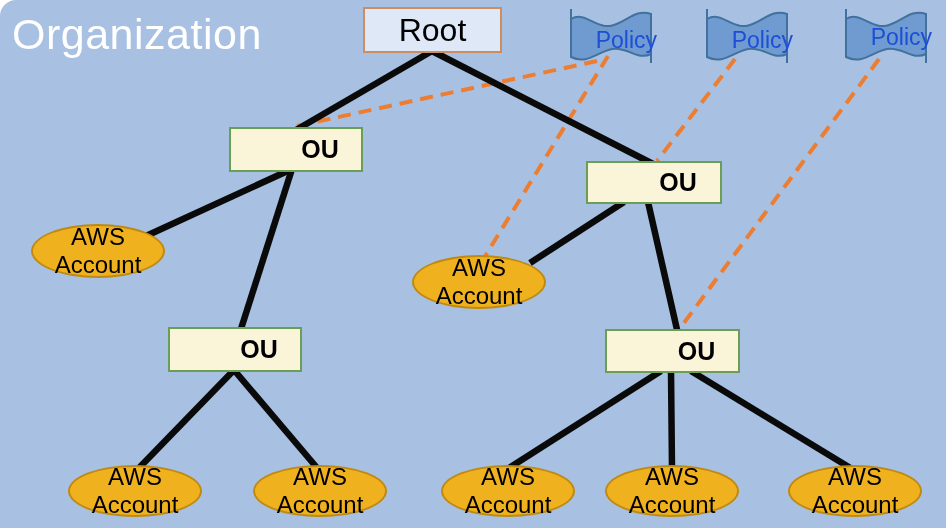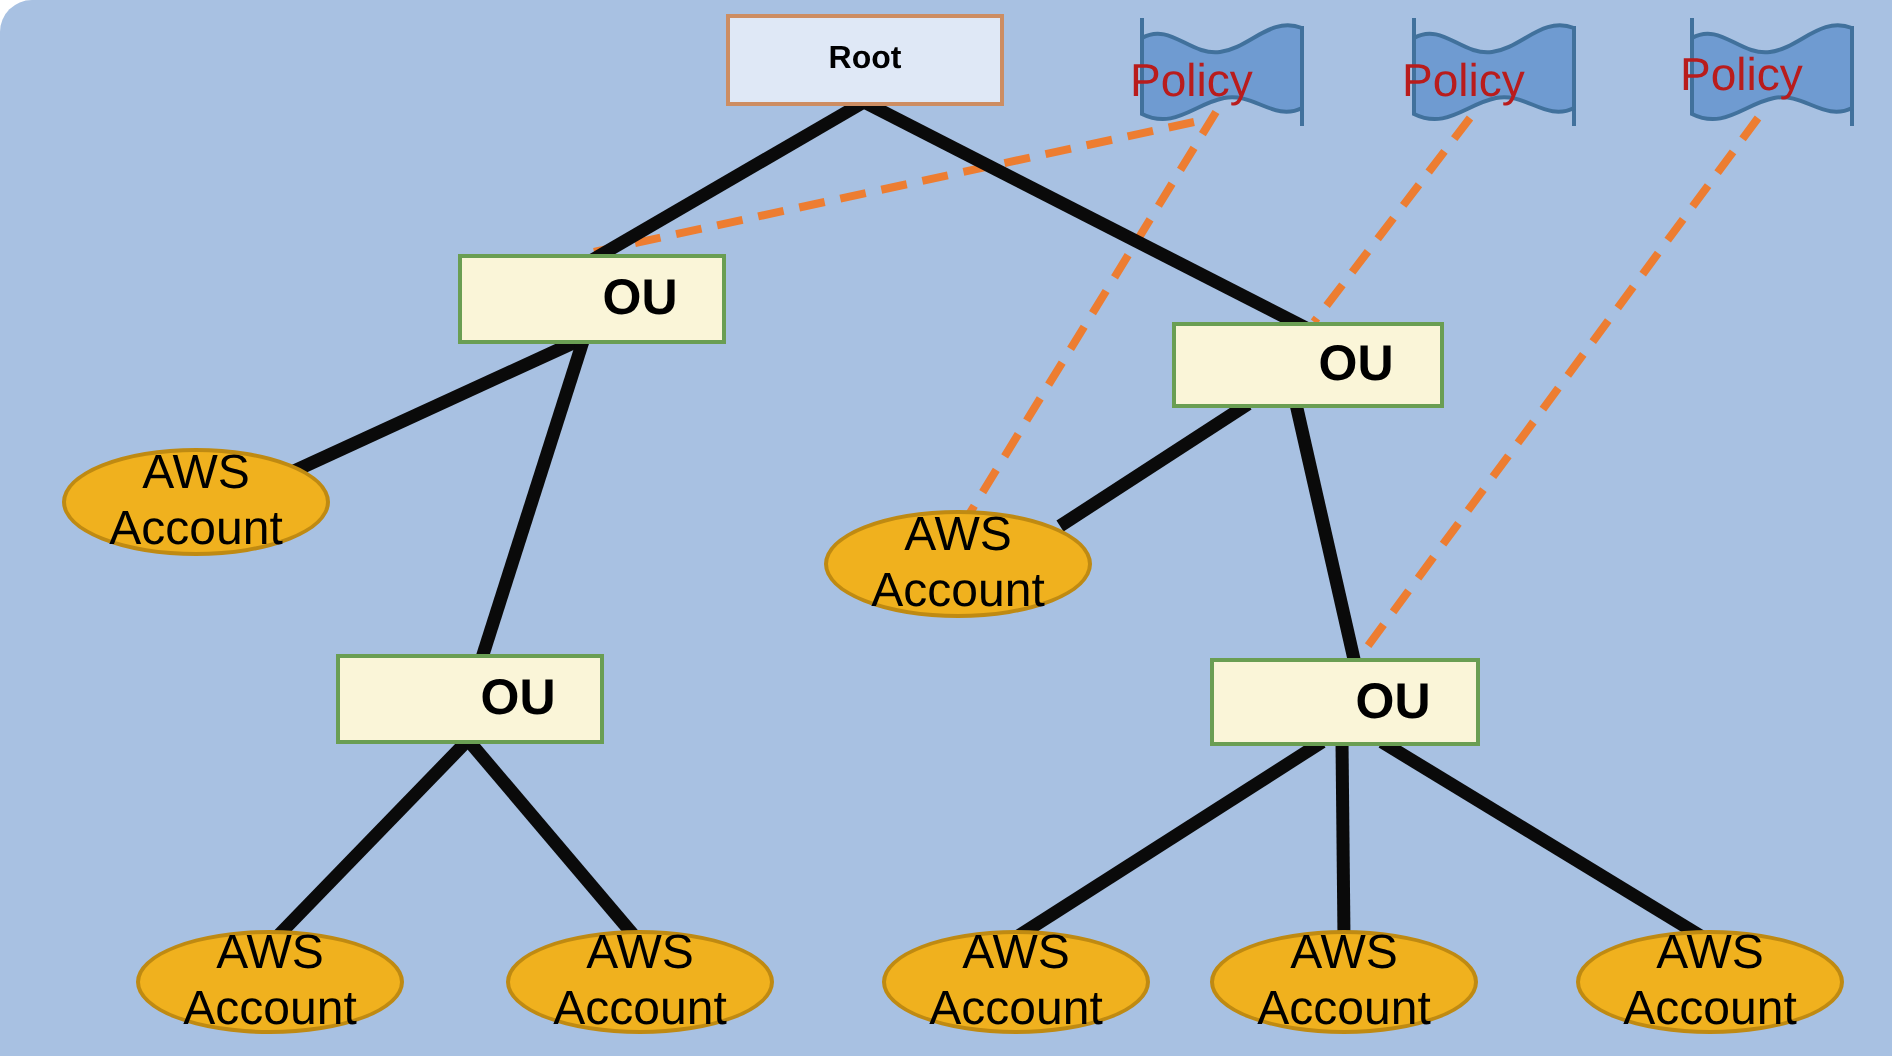--- a/index.html
+++ b/index.html
@@ -22,35 +22,35 @@
     position:absolute; left:12px; top:10px;
     font-size:43px; font-weight:400; color:var(--title-color);
     letter-spacing:0.5px;
   }
   .node{
     position:absolute; display:flex; align-items:center; justify-content:center;
     box-sizing:border-box; color:#000;
   }
   .root-box{
     background:var(--root-fill); border:2px solid var(--root-border);
-    font-size:16px; font-weight:700;
+    font-size:32px; font-weight:400;
   }
   .ou-box{
     background:var(--ou-fill); border:2px solid var(--ou-border);
     font-size:25px; font-weight:700;padding-left:48px;
   }
   .account{
     background:var(--account-fill); border:2px solid var(--account-border);
     border-radius:50%;
     font-size:24px; line-height:1.17; text-align:center;
     padding:0 21px;
   }
   .policy-label{
-    position:absolute; width:92px; text-align:left;
-    font-size:23px; color:#b91c1c;
+    position:absolute; width:92px; text-align:right;
+    font-size:23px; color:#1d4ed8;
   }
   .tree-edge{stroke:var(--line-black); stroke-width:6.5; stroke-linecap:butt;}
   .policy-edge{stroke:var(--accent-orange); stroke-width:4; stroke-dasharray:13 8; stroke-linecap:butt;}
   .flag-body{fill:var(--policy-fill); stroke:var(--policy-border); stroke-width:2;}
   .flag-pole{fill:none; stroke:var(--policy-border); stroke-width:2;}
 </style>
 </head>
 <body>
 
 <div class="stage">
@@ -90,20 +90,21 @@
         <path class="flag-body" d="M 6,13 C 20,5 30,22 45,20 C 60,18 70,2 86,8 L 86,48 C 72,55 62,40 47,43 C 32,46 22,59 6,51 Z"></path>
       </g>
       <g transform="translate(840,6)">
         <path class="flag-pole" d="M 6,3 L 6,15"></path>
         <path class="flag-pole" d="M 86,7 L 86,57"></path>
         <path class="flag-body" d="M 6,13 C 20,5 30,22 45,20 C 60,18 70,2 86,8 L 86,48 C 72,55 62,40 47,43 C 32,46 22,59 6,51 Z"></path>
       </g>
     </g>
   </svg>
 
+  <div class="title">Organization</div>
 
   <div class="policy-label" style="left:565px; top:27px;">Policy</div>
   <div class="policy-label" style="left:701px; top:27px;">Policy</div>
   <div class="policy-label" style="left:840px; top:24px;">Policy</div>
 
   <div class="node root-box" style="left:363px; top:7px; width:139px; height:46px;">Root</div>
 
   <div class="node ou-box" style="left:229px; top:127px; width:134px; height:45px;">OU</div>
   <div class="node ou-box" style="left:586px; top:161px; width:136px; height:43px;">OU</div>
   <div class="node ou-box" style="left:168px; top:327px; width:134px; height:45px;">OU</div>

